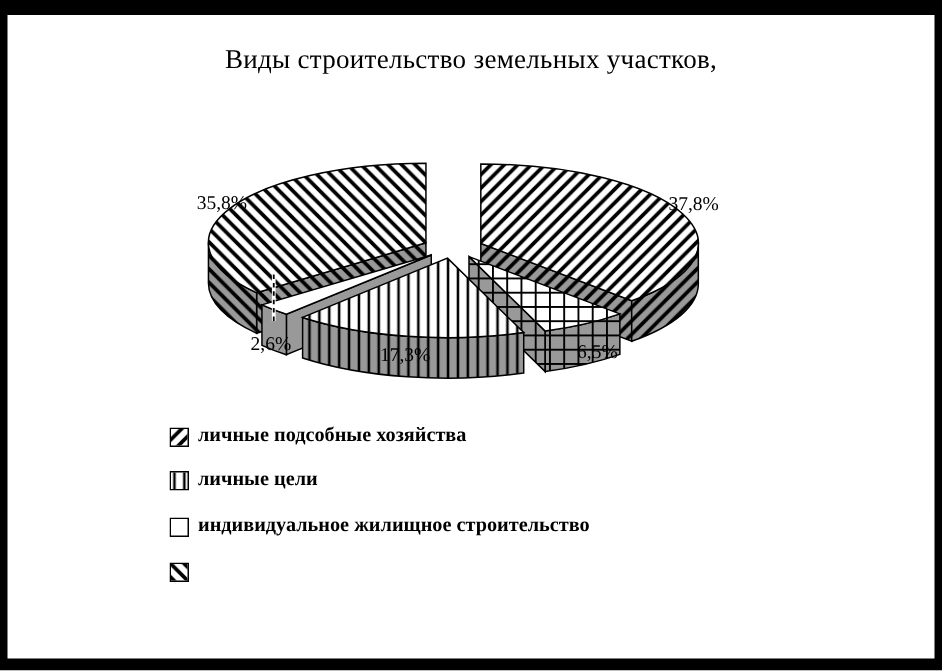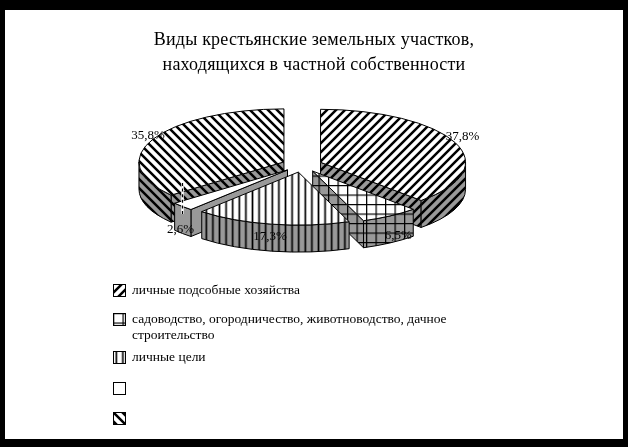--- a/index.html
+++ b/index.html
@@ -14,38 +14,37 @@
     overflow:hidden;
   }
   .title{
     position:absolute;top:17px;left:0;right:0;
     text-align:center;
     font-size:18px;line-height:25px;color:#000;letter-spacing:.2px;
   }
   .pie-area{position:absolute;left:0;top:80px;width:618px;height:185px;}
   .pie-area svg{display:block;}
   .legend{position:absolute;left:108px;top:272px;width:480px;}
-  .legend-row{display:flex;align-items:flex-start;}
+  .legend-row{display:flex;align-items:flex-end;font-weight:bold;}
   .legend-row .swatch-wrap{flex:0 0 auto;margin:2px 6px 0 0;line-height:0;}
   .legend-label{
     font-size:13.5px;line-height:16px;color:#000;
     white-space:pre-line;
   }
   .slice-label{
     font-size:13px;fill:#000;
     font-family:"Liberation Serif","DejaVu Serif",serif;
   }
 </style>
 </head>
 <body>
 
 <div class="frame">
   <div class="title">
-    <div>Виды крестьянские земельных участков,</div>
-    <div>находящихся в частной собственности</div>
+    <div>Виды строительство земельных участков,</div>
   </div>
   <div id="pie" class="pie-area">
       <svg width="618" height="185" viewBox="0 0 618 185">
         <defs>
     <pattern id="pf" patternUnits="userSpaceOnUse" width="9" height="9">
             <path d="M-1,1 L1,-1 M-1,10 L10,-1 M8,10 L10,8" stroke="#000" stroke-width="2.5" fill="none"></path>
           </pattern>
     <pattern id="pb" patternUnits="userSpaceOnUse" width="9" height="9">
             <path d="M-1,-1 L10,10 M-1,8 L1,10 M8,-1 L10,1" stroke="#000" stroke-width="2.5" fill="none"></path>
           </pattern>
@@ -91,39 +90,32 @@
       </svg>
     </div>
   <div id="legend" class="legend">
       <div class="legend-row" style="margin-bottom:13px">
       <span class="swatch-wrap"><svg width="13" height="13" viewBox="0 0 13 13">
             <rect x="0.5" y="0.5" width="12" height="12" fill="#fff" stroke="#000"></rect>
             <rect x="1" y="1" width="11" height="11" fill="url(#pf)"></rect>
           </svg></span>
       <span class="legend-label">личные подсобные хозяйства</span>
     </div>
-      <div class="legend-row" style="margin-bottom:6px">
-      <span class="swatch-wrap"><svg width="13" height="13" viewBox="0 0 13 13">
-            <rect x="0.5" y="0.5" width="12" height="12" fill="#fff" stroke="#000"></rect>
-            <rect x="1" y="1" width="11" height="11" fill="url(#pg)"></rect>
-          </svg></span>
-      <span class="legend-label">садоводство, огородничество, животноводство, дачное
-строительство</span>
-    </div>
       <div class="legend-row" style="margin-bottom:15px">
       <span class="swatch-wrap"><svg width="13" height="13" viewBox="0 0 13 13">
             <rect x="0.5" y="0.5" width="12" height="12" fill="#fff" stroke="#000"></rect>
             <rect x="1" y="1" width="11" height="11" fill="url(#pv)"></rect>
           </svg></span>
       <span class="legend-label">личные цели</span>
     </div>
       <div class="legend-row" style="margin-bottom:15px">
       <span class="swatch-wrap"><svg width="13" height="13" viewBox="0 0 13 13">
             <rect x="0.5" y="0.5" width="12" height="12" fill="#fff" stroke="#000"></rect>
           </svg></span>
+      <span class="legend-label">индивидуальное жилищное строительство</span>
     </div>
       <div class="legend-row" style="margin-bottom:0px">
       <span class="swatch-wrap"><svg width="13" height="13" viewBox="0 0 13 13">
             <rect x="0.5" y="0.5" width="12" height="12" fill="#fff" stroke="#000"></rect>
             <rect x="1" y="1" width="11" height="11" fill="url(#pb)"></rect>
           </svg></span>
     </div>
     </div>
 </div>
 

